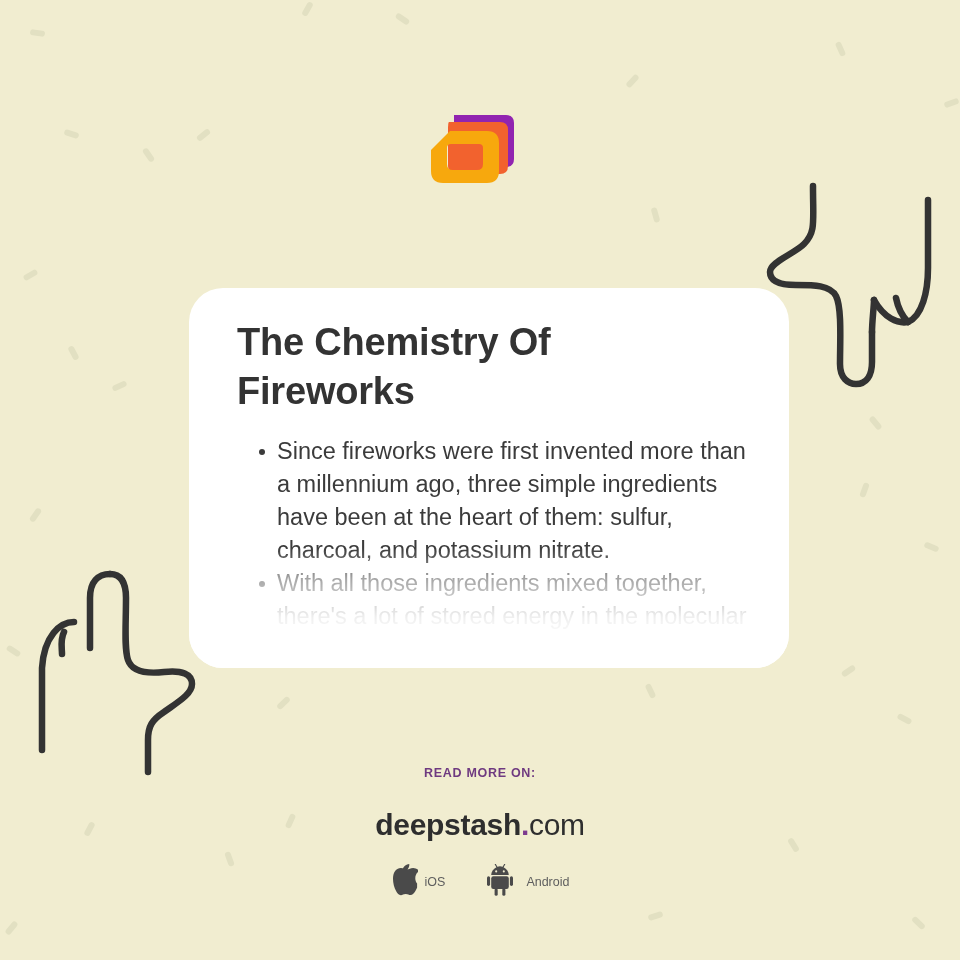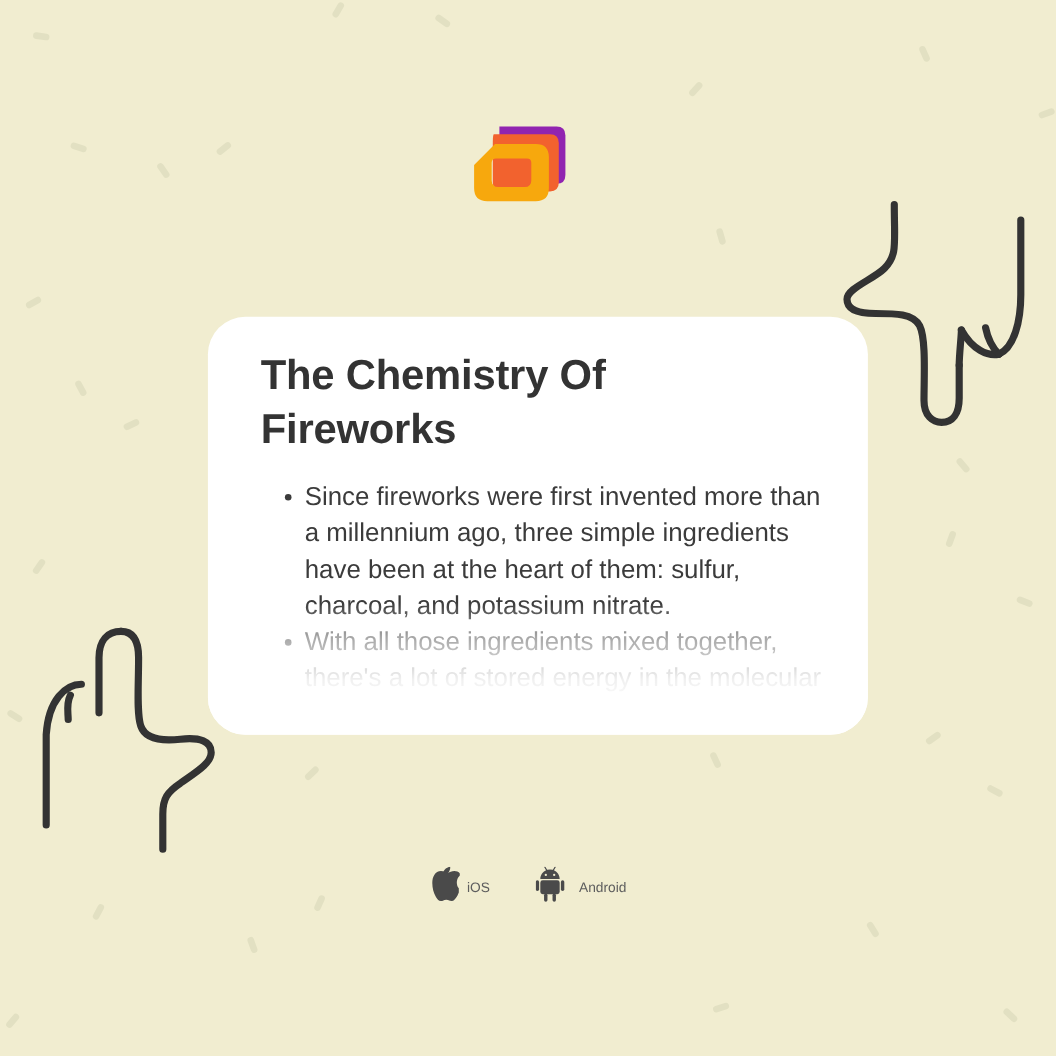--- a/index.html
+++ b/index.html
@@ -233,21 +233,25 @@
       <h1 id="card-title">The Chemistry Of Fireworks</h1>
       <ul id="bullet-list">
         <li>Since fireworks were first invented more than a millennium ago, three simple ingredients have been at the heart of them: sulfur, charcoal, and potassium nitrate.</li>
         <li>With all those ingredients mixed together, there's a lot of stored energy in the molecular</li>
       </ul>
     </div>
     <div id="fade-mask"></div>
   </div>
 
   <div id="footer">
-
+    <p id="read-more-label">READ MORE ON:</p>
+
+    <div id="wordmark">
+      <span class="ws-bold">deepstash</span><span class="ws-dot">.</span><span class="ws-tld">com</span>
+    </div>
 
     <div id="store-row">
       <div class="store-item">
         <span>
           <svg width="27" height="32" viewBox="0 0 27 32" xmlns="http://www.w3.org/2000/svg">
             <path fill="#4a4a4a" d="M18.3 0c.2 2-.6 4-1.8 5.4-1.2 1.5-3.2 2.6-5.1 2.4-.3-1.9.7-3.9 1.8-5.2C14.5 1.2 16.6.1 18.3 0z"></path>
             <path fill="#4a4a4a" d="M26.1 23.4c-.6 1.5-.9 2.2-1.7 3.5-1.2 1.9-2.8 4.2-4.9 4.2-1.8 0-2.3-1.2-4.8-1.2s-3 1.2-4.8 1.3c-2 .1-3.6-2-4.7-3.9C2 22.1.6 12 3.8 7.5 5.1 5.3 7.4 3.9 9.9 3.9c2.5 0 4.1 1.4 6.2 1.4 2 0 3.2-1.4 6.1-1.4 2.2 0 4.6 1.2 6 3.3-5.3 2.9-4.4 10.4-2.1 12.2z"></path>
           </svg>
         </span>
         <span class="store-label">iOS</span>

